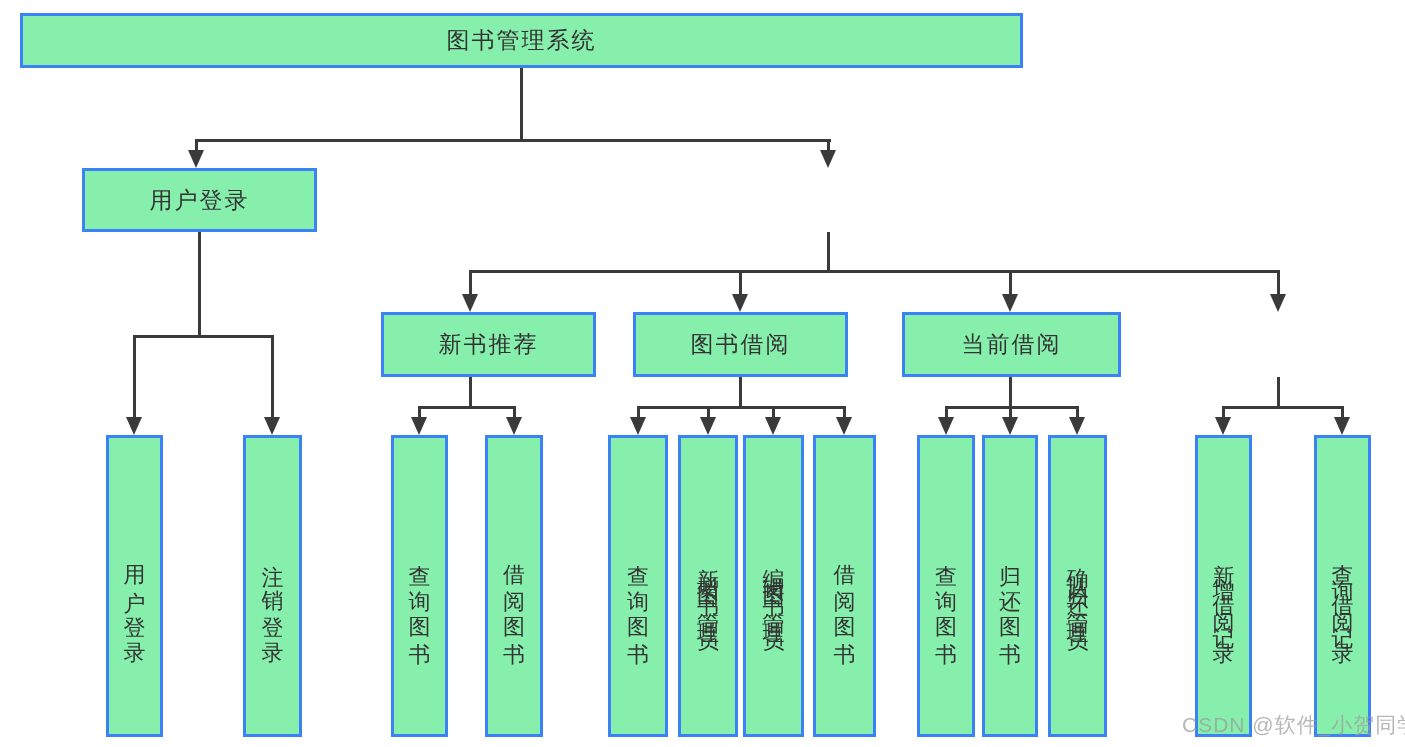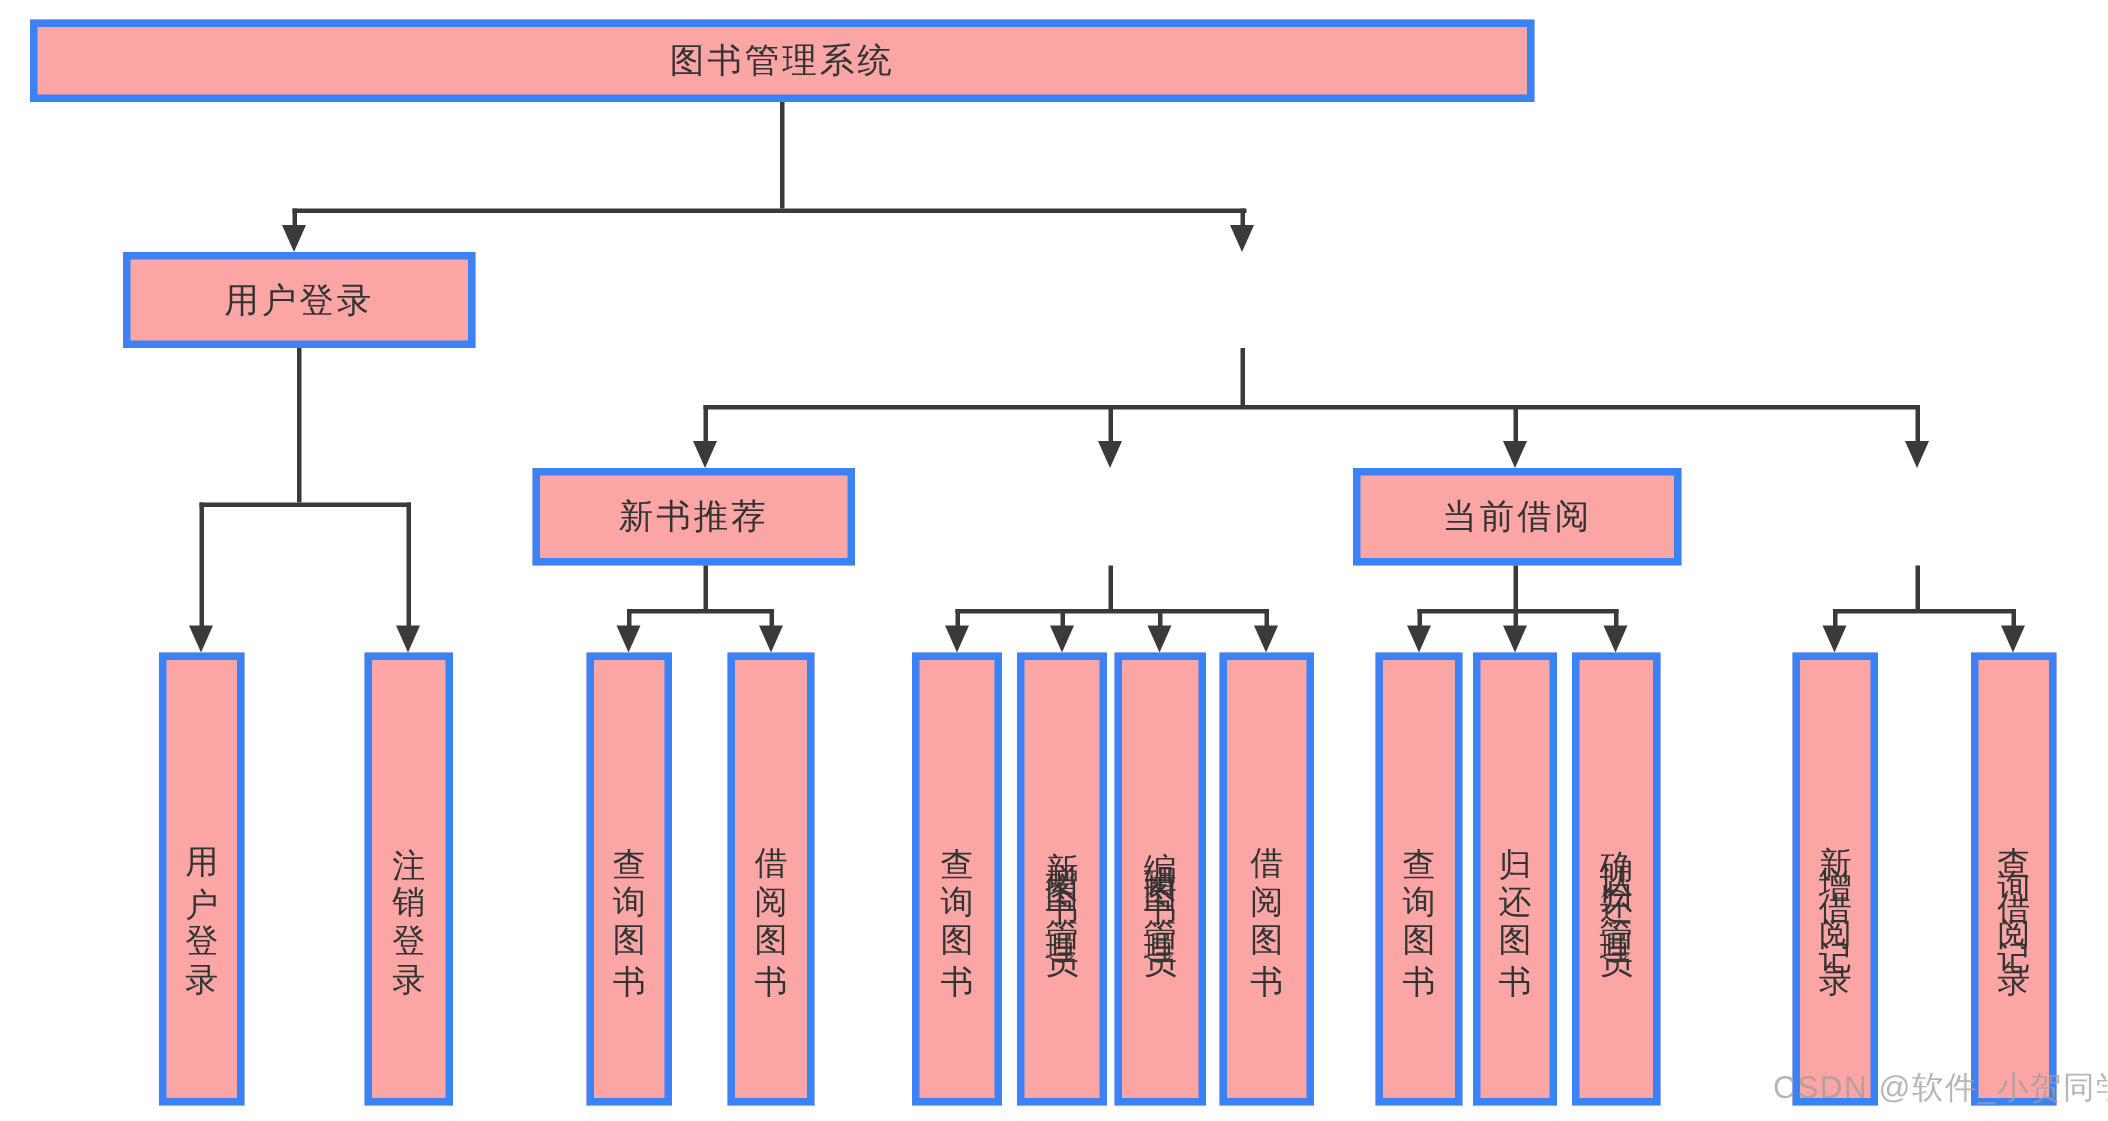--- a/index.html
+++ b/index.html
@@ -1,20 +1,20 @@
 <!DOCTYPE html>
 <html><head>
 <meta charset="utf-8">
 <style>
   html,body{margin:0;padding:0;background:#ffffff;}
   body{font-family:"Liberation Sans","DejaVu Sans",sans-serif;}
   .stage{position:relative;width:1405px;height:747px;background:#ffffff;overflow:hidden;}
 
   
-  .box{position:absolute;box-sizing:border-box;border:5px solid #3b82f6;background:#fca5a5;
+  .box{position:absolute;box-sizing:border-box;border:3px solid #3b82f6;background:#86efac;
        display:flex;align-items:center;justify-content:center;color:#333333;}
   .h-box{font-size:23px;letter-spacing:2px;white-space:nowrap;}
   .v-box{font-size:22px;}
   .v-box span{writing-mode:vertical-rl;text-orientation:mixed;line-height:1;white-space:nowrap;}
   .len4 span{letter-spacing:26px;padding-top:26px;}
   .len6 span{letter-spacing:16px;padding-top:16px;}
   .len9 span{letter-spacing:9px;padding-top:9px;}
 
   
   .line{position:absolute;background:#3a3a3a;}
@@ -54,21 +54,22 @@
   <div class="line hline" style="left:469px;top:270px;width:811px"></div>
   <div class="line vline" style="left:469px;top:270px;height:25px"></div>
   <div class="arrow" style="left:462px;top:294px"></div>
   <div class="line vline" style="left:739px;top:270px;height:25px"></div>
   <div class="arrow" style="left:732px;top:294px"></div>
   <div class="line vline" style="left:1009px;top:270px;height:25px"></div>
   <div class="arrow" style="left:1002px;top:294px"></div>
   <div class="line vline" style="left:1277px;top:270px;height:25px"></div>
   <div class="arrow" style="left:1270px;top:294px"></div>
 
-  <div class="box h-box" style="left:355px;top:312px;width:215px;height:65px">新书推荐</div>
+  <div class="box h-box" style="left:381px;top:312px;width:215px;height:65px">新书推荐</div>
+  <div class="box h-box" style="left:633px;top:312px;width:215px;height:65px">图书借阅</div>
   <div class="box h-box" style="left:902px;top:312px;width:219px;height:65px">当前借阅</div>
 
   <div class="line vline" style="left:469px;top:377px;height:29px"></div>
   <div class="line hline" style="left:418px;top:406px;width:98px"></div>
   <div class="line vline" style="left:418px;top:406px;height:12px"></div>
   <div class="arrow" style="left:411px;top:417px"></div>
   <div class="line vline" style="left:513px;top:406px;height:12px"></div>
   <div class="arrow" style="left:506px;top:417px"></div>
 
   <div class="line vline" style="left:739px;top:377px;height:29px"></div>

